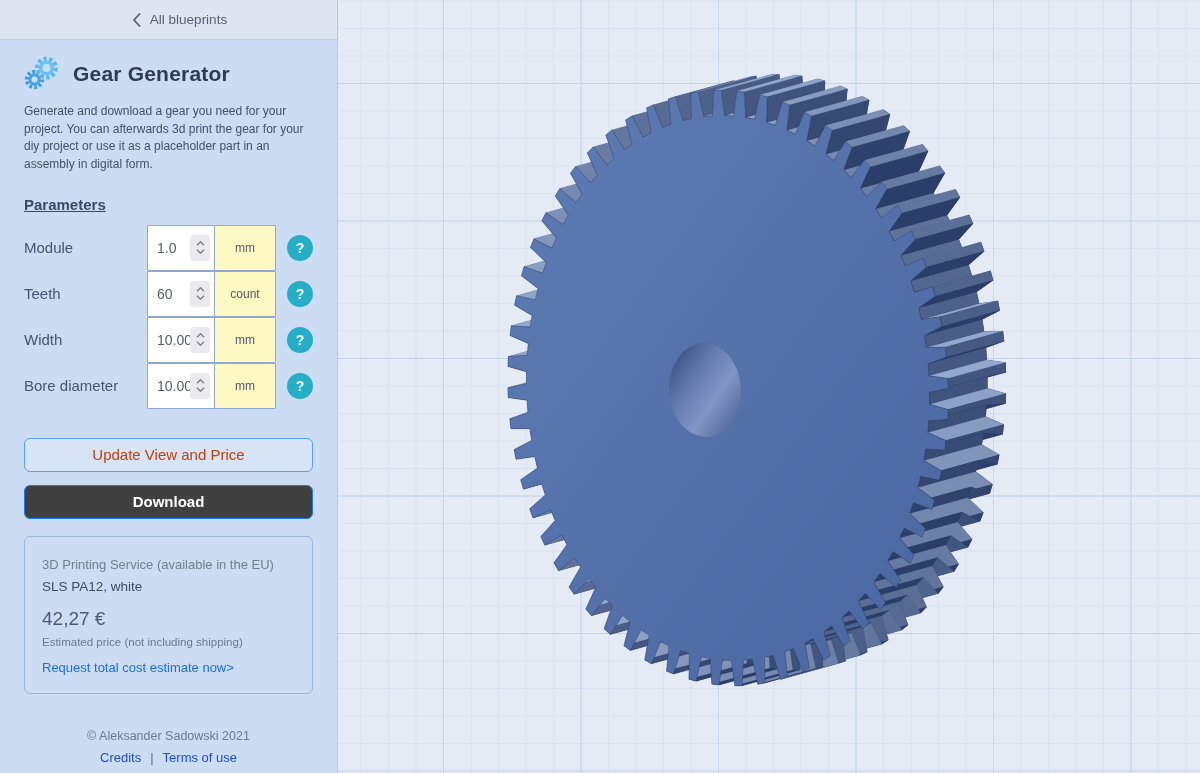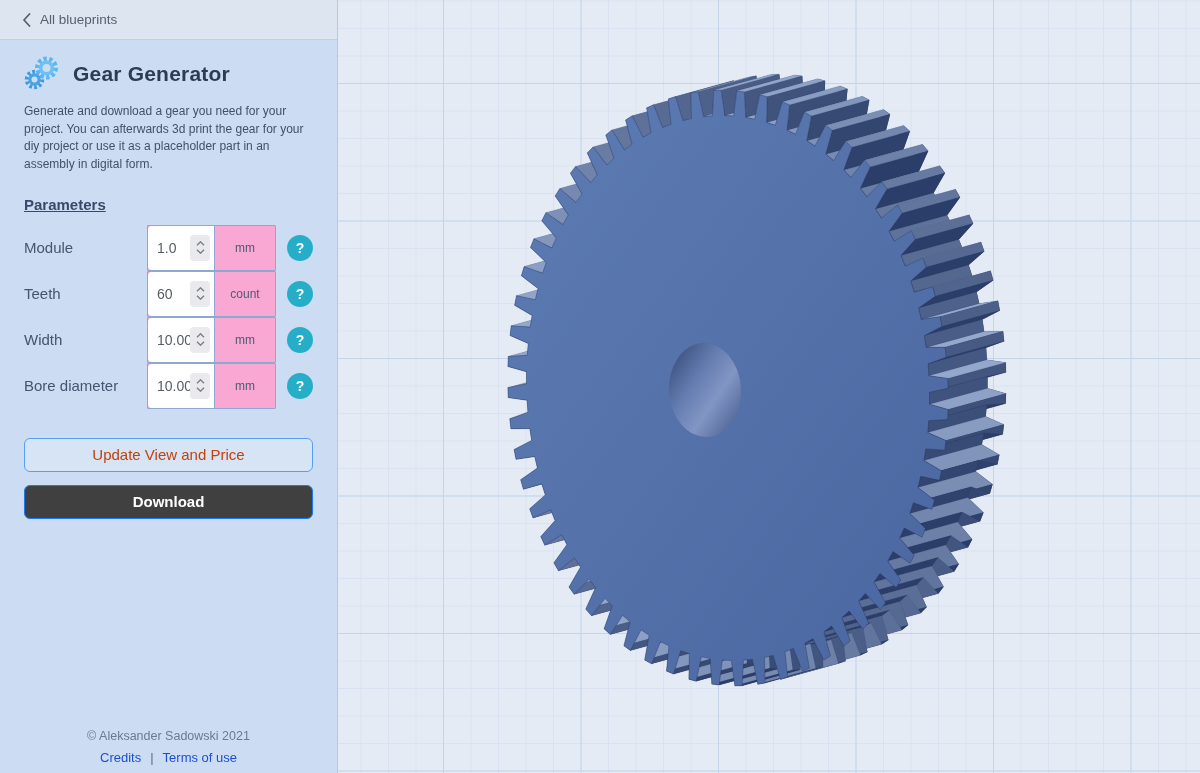--- a/index.html
+++ b/index.html
@@ -18,38 +18,39 @@
     border-right:1px solid #b9c7dd;
     display:flex; flex-direction:column;
   }
   .topbar {
     height:40px; min-height:40px;
     background:#dde5f0;
     border-bottom:1px solid #c3cfe0;
     display:flex; align-items:center;
     padding-left:22px; gap:9px;
     cursor:pointer;
+    justify-content:center;
   }
   .topbar span { font-size:13.5px; color:#58606e; }
   .side-content {
     flex:1; display:flex; flex-direction:column;
     padding:0 24px;
   }
   .title-row { display:flex; align-items:center; gap:13px; margin-top:16px; }
   .title-row h1 { font-size:21px; font-weight:700; color:#2e3b55; letter-spacing:0.2px; }
   .desc { margin-top:12px; font-size:12px; line-height:1.47; color:#42506a; }
   .params-header { margin-top:22px; font-size:15px; font-weight:700; color:#39496a;text-decoration:underline; }
 
   .params { margin-top:16px; }
   .param-row { display:flex; align-items:center; height:38px; margin-bottom:8px; }
   .param-row > label { flex:0 0 123px; font-size:15px; color:#46546f; }
   .input-group {
     display:flex; width:135px; height:46px;
     border:1px solid #8ea9d1; border-radius:1px;
-    background:#f9a8d4; overflow:hidden;
+    background:#fef9c3; overflow:hidden;
   }
   .num-box {
     background:#ffffff; width:67px; min-width:67px;
     display:flex; align-items:center;
     padding:0 4px 0 9px;
     border-right:1px solid #8ea9d1;
     border-radius:4px 0 0 4px;
   }
   .num-box input {
     width:33px; border:none; outline:none; background:transparent;
@@ -233,20 +234,27 @@
           <button class="help">?</button>
         </div>
 
       </div>
 
       <div class="btns">
         <button class="btn btn-outline">Update View and Price</button>
         <button class="btn btn-primary">Download</button>
       </div>
 
+      <div class="infobox">
+        <div class="line1">3D Printing Service (available in the EU)</div>
+        <div class="line2">SLS PA12, white</div>
+        <div class="price">42,27 €</div>
+        <div class="note">Estimated price (not including shipping)</div>
+        <a class="link">Request total cost estimate now&gt;</a>
+      </div>
 
       <div class="side-footer">
         <div class="copy">© Aleksander Sadowski 2021</div>
         <div class="links">
           <a>Credits</a>
           <span>|</span>
           <a>Terms of use</a>
         </div>
       </div>
 

